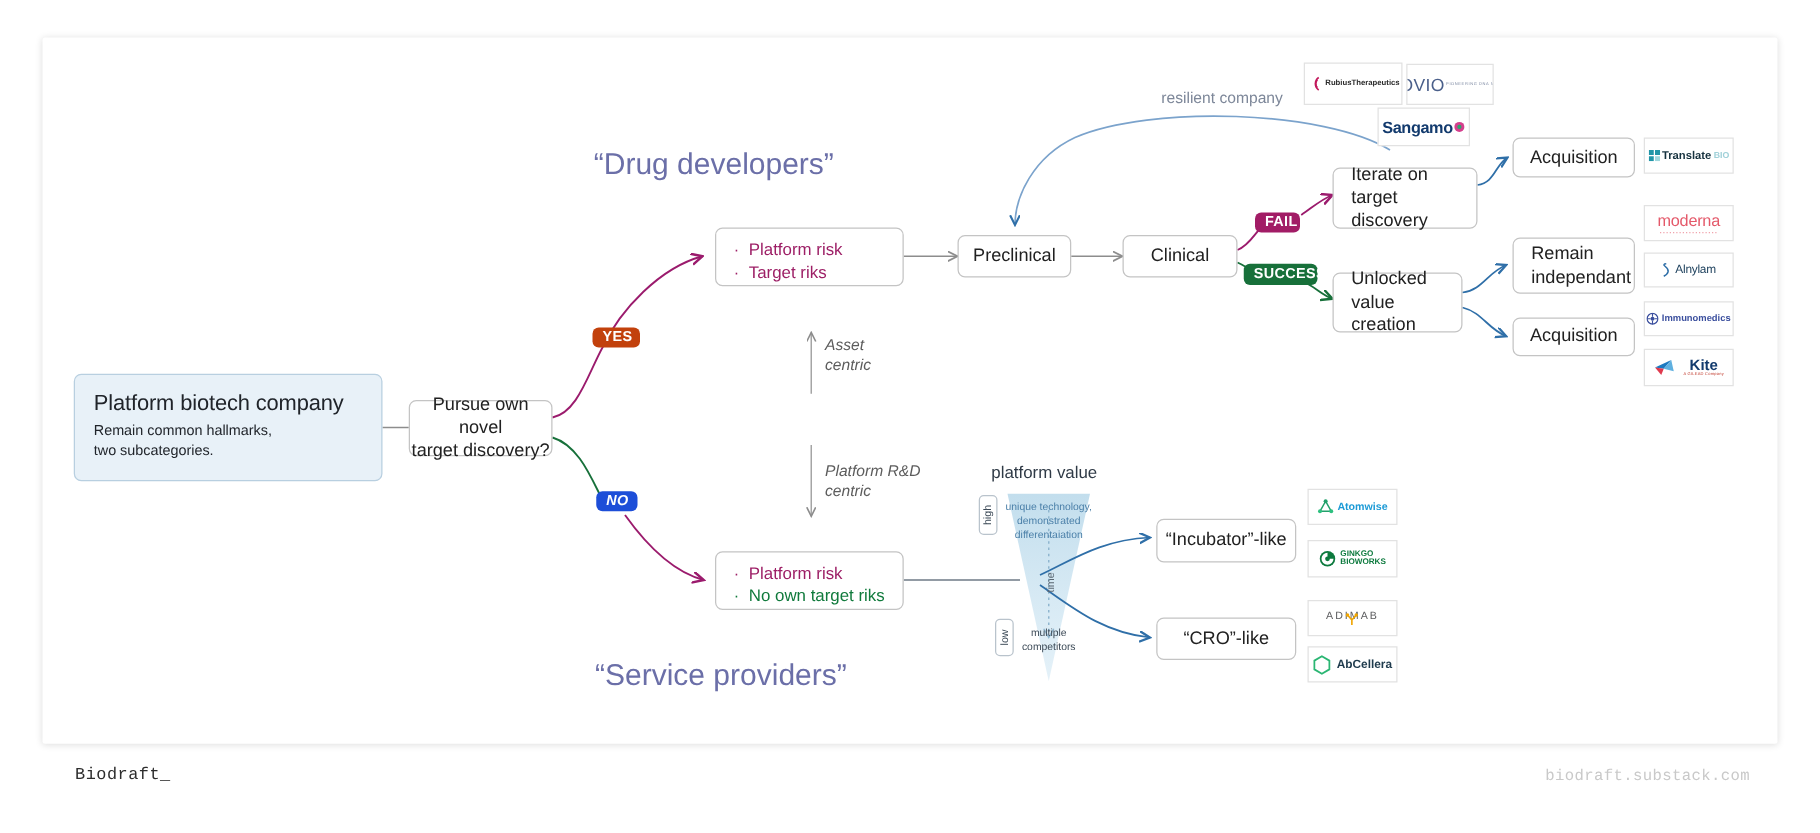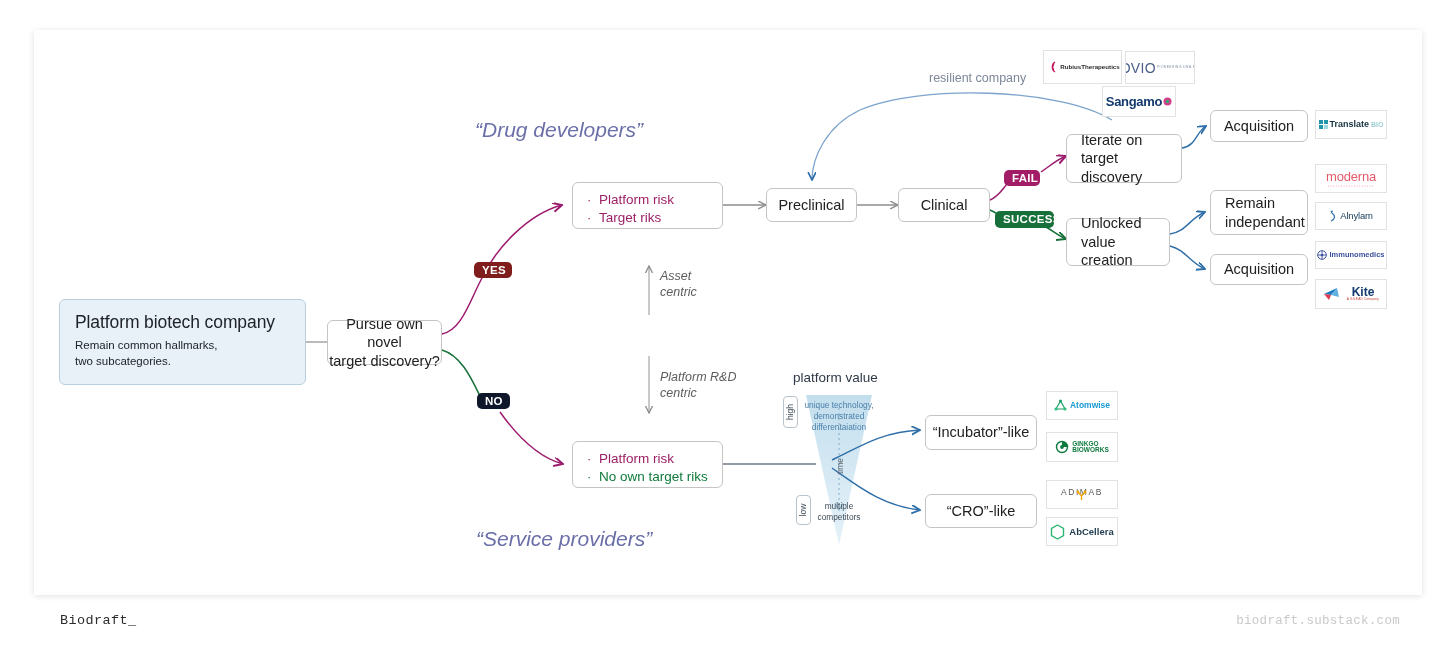--- a/index.html
+++ b/index.html
@@ -93,30 +93,29 @@
     color: #fff;
     font-size: 11.5px;
     font-weight: bold;
     letter-spacing: 0.3px;
     border-radius: 5px;
     padding: 3px 8px 4px 8px;
     box-sizing: border-box;
     text-align: center;
     line-height: 1;
   }
-  .badge.yes  { background: #7f1d1d; }
-  .badge.no   { background: #0f172a; }
+  .badge.yes  { background: #c2410c; }
+  .badge.no   { background: #1d4ed8; font-style: italic; }
   .badge.fail { background: #a21c66; }
   .badge.succ { background: #17703a; }
 
   
   .section-cap {
     position: absolute;
-    font-style: italic;
-    font-size: 21px;
+    font-size: 24px;
     color: #6b6fa8;
     white-space: nowrap;
   }
   .edge-cap {
     position: absolute;
     font-style: italic;
     font-size: 12.5px;
     color: #5c5c5c;
     line-height: 1.25;
     white-space: pre-line;

